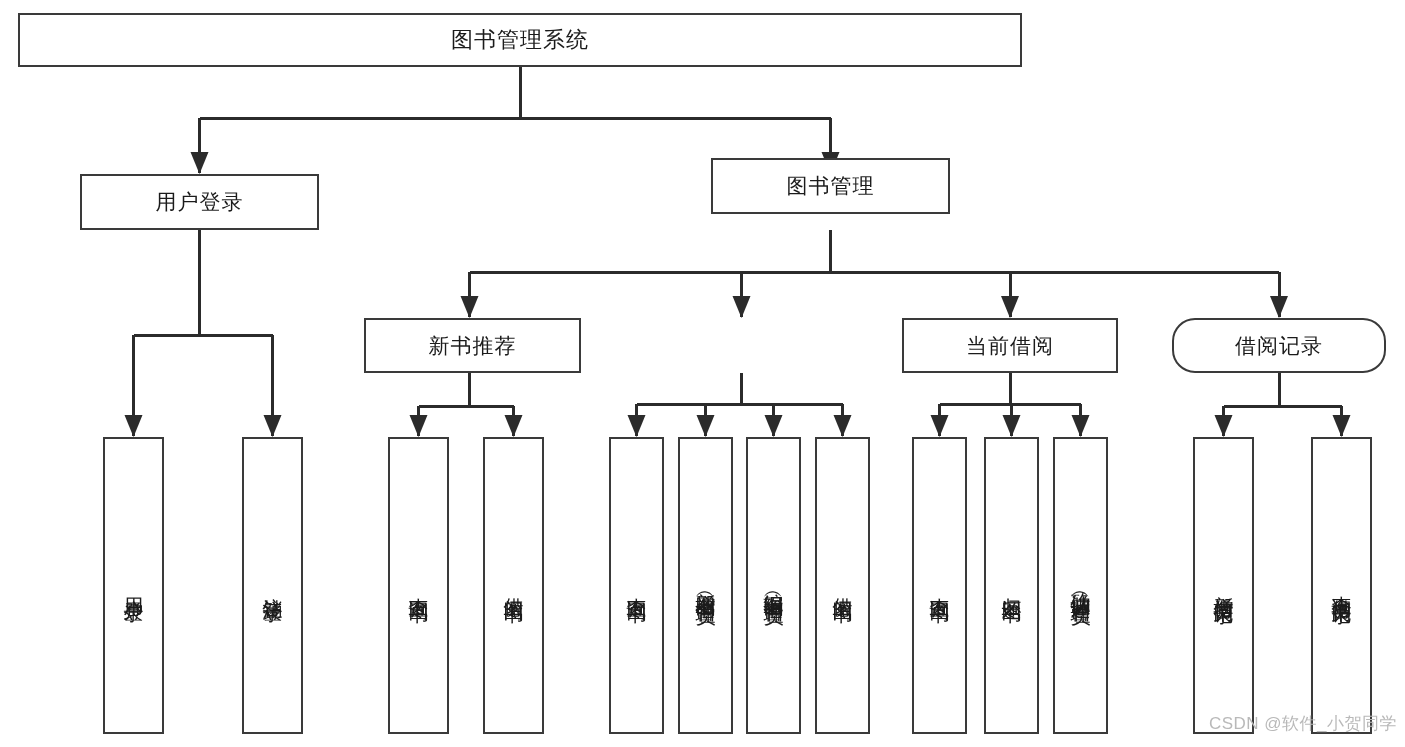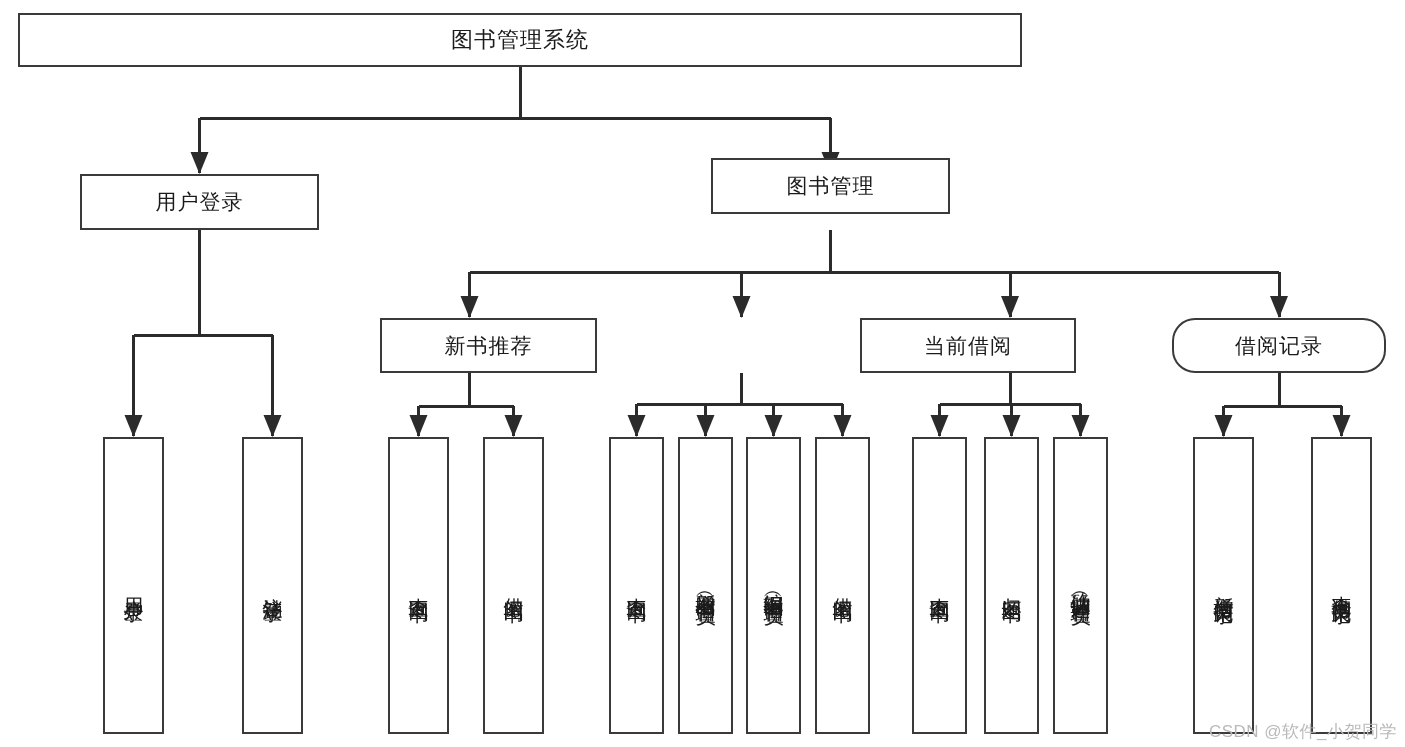--- a/index.html
+++ b/index.html
@@ -50,21 +50,21 @@
     letter-spacing: 2px;
     padding: 6px 0;
     text-align: center;
   }
   .node.root {
     font-size: 22px;
   }
   #watermark {
     position: absolute;
     right: 8px;
-    bottom: 4px;
+    bottom: 12px;
     font-size: 17px;
     color: #b9b9b9;
     letter-spacing: 0.5px;
     white-space: nowrap;
     user-select: none;
   }
 </style>
 </head>
 <body>
 
@@ -123,22 +123,22 @@
       <polygon points="1214.5,415 1232.5,415 1223.5,437" fill="#2b2b2b"></polygon>
       <line x1="1341.5" y1="406" x2="1341.5" y2="436" stroke="#2b2b2b" stroke-width="3" shape-rendering="crispEdges"></line>
       <polygon points="1332.5,415 1350.5,415 1341.5,437" fill="#2b2b2b"></polygon>
     </svg>
 
   <div class="node root horiz" style="left:18px; top:13px; width:1004px; height:54px;">图书管理系统</div>
 
   <div class="node horiz" style="left:80px; top:174px; width:239px; height:56px;">用户登录</div>
   <div class="node horiz" style="left:711px; top:158px; width:239px; height:56px;">图书管理</div>
 
-  <div class="node horiz" style="left:380px; top:318px; width:217px; height:55px;">新书推荐</div>
-  <div class="node horiz" style="left:860px; top:318px; width:216px; height:55px;">当前借阅</div>
+  <div class="node horiz" style="left:364px; top:318px; width:217px; height:55px;">新书推荐</div>
+  <div class="node horiz" style="left:902px; top:318px; width:216px; height:55px;">当前借阅</div>
   <div class="node horiz" style="left:1172px; top:318px; width:214px; height:55px;border-radius:23px;">借阅记录</div>
 
   <div class="node vert" style="left:103px; top:437px; width:61px; height:297px;">用户登录</div>
   <div class="node vert" style="left:242px; top:437px; width:61px; height:297px;">注销登录</div>
   <div class="node vert" style="left:388px; top:437px; width:61px; height:297px;">查询图书</div>
   <div class="node vert" style="left:483px; top:437px; width:61px; height:297px;">借阅图书</div>
   <div class="node vert" style="left:609px; top:437px; width:55px; height:297px;">查询图书</div>
   <div class="node vert" style="left:678px; top:437px; width:55px; height:297px;">新增图书（管理员）</div>
   <div class="node vert" style="left:746px; top:437px; width:55px; height:297px;">编辑图书（管理员）</div>
   <div class="node vert" style="left:815px; top:437px; width:55px; height:297px;">借阅图书</div>

